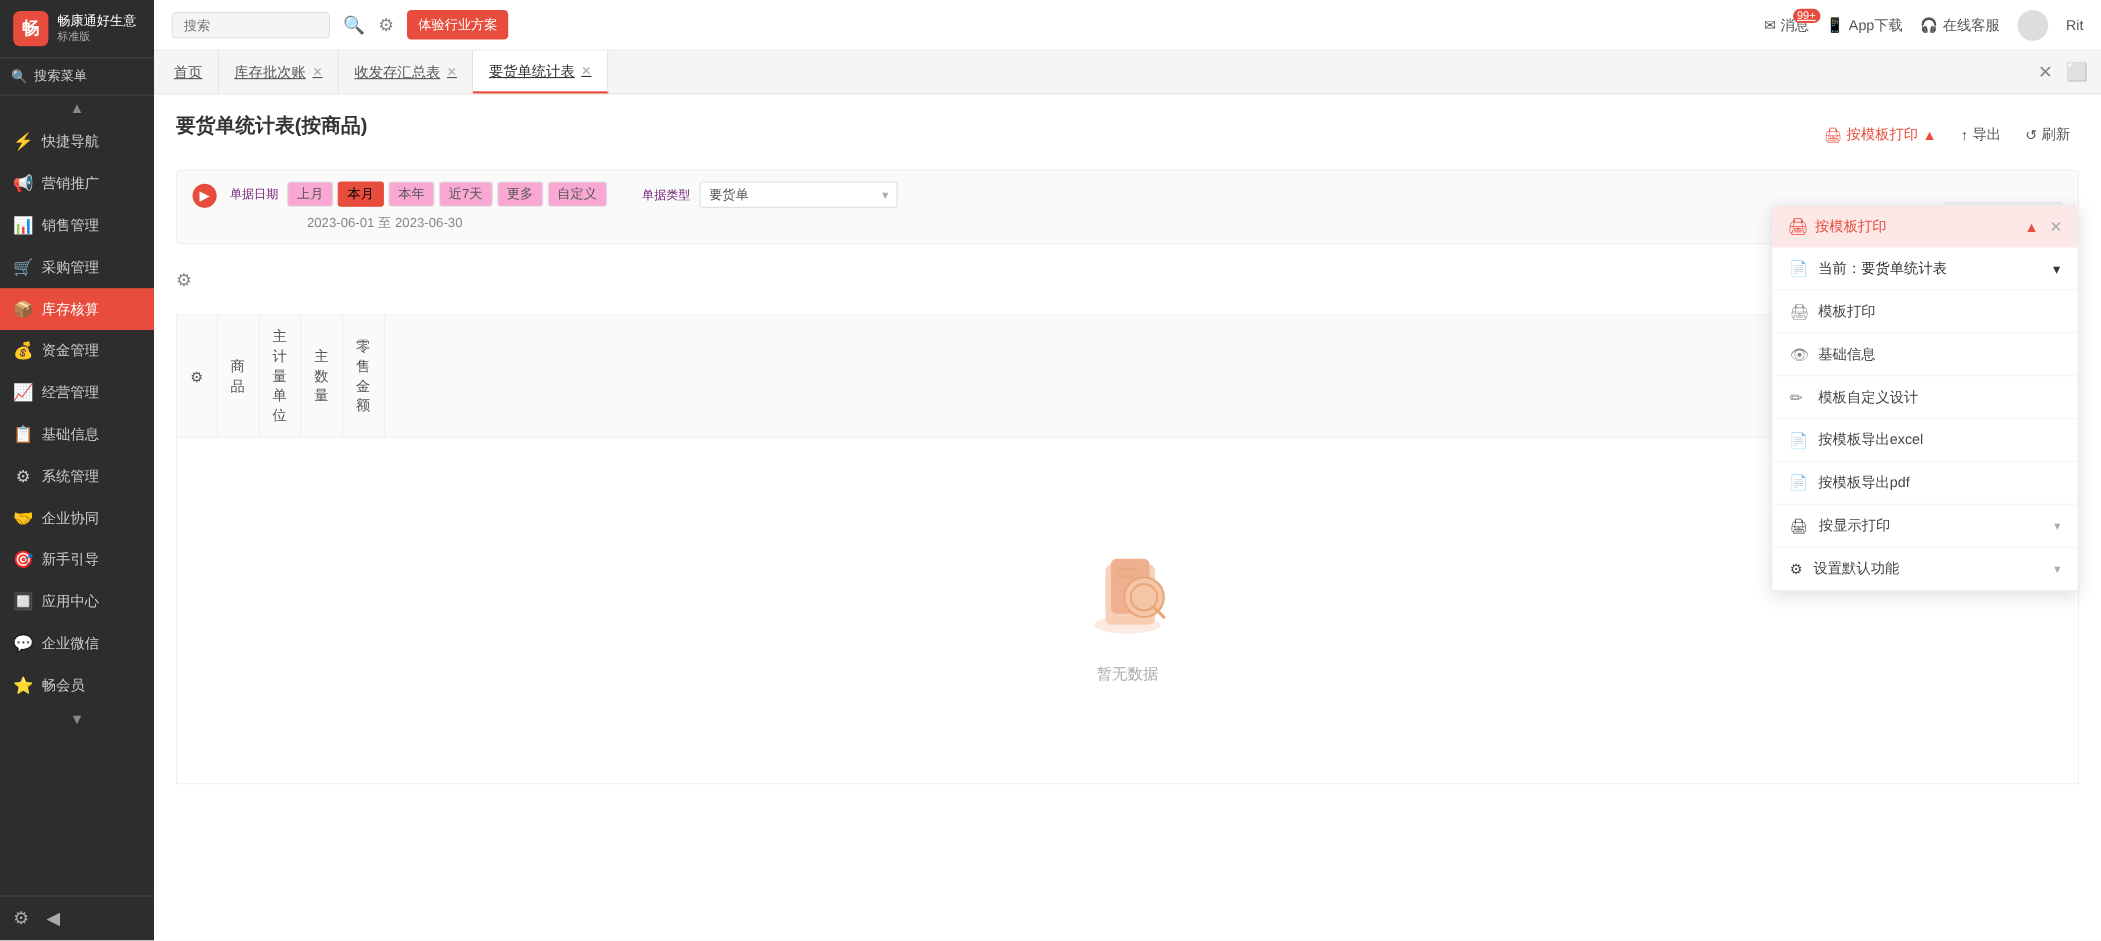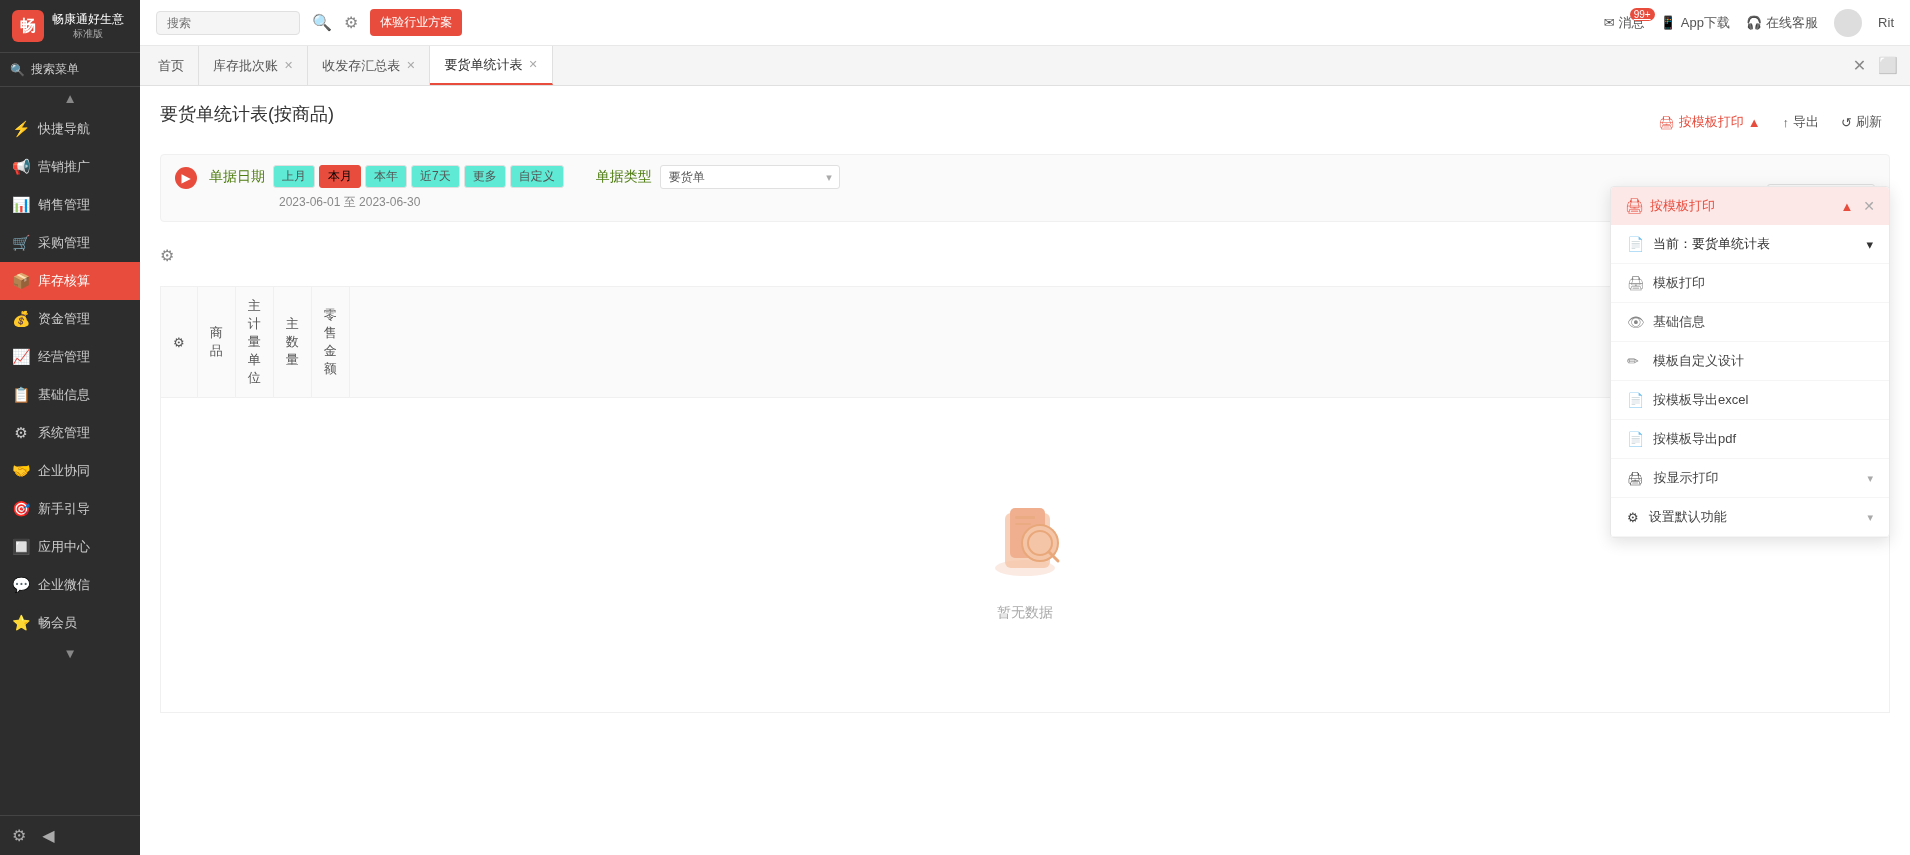--- a/index.html
+++ b/index.html
@@ -26,21 +26,21 @@
       height: 32px;
       background: #e74c3c;
       border-radius: 6px;
       display: flex;
       align-items: center;
       justify-content: center;
       color: white;
       font-size: 16px;
       font-weight: bold;
     }
-    .sidebar-logo-text { color: white; font-size: 12px; line-height: 1.3; text-align: center; }
+    .sidebar-logo-text { color: white; font-size: 12px; line-height: 1.3; }
     .sidebar-logo-text .sub { color: #aaa; font-size: 10px; }
     .sidebar-search {
       padding: 8px 10px;
       display: flex;
       align-items: center;
       gap: 6px;
       color: #ccc;
       font-size: 12px;
       cursor: pointer;
       border-bottom: 1px solid #444;
@@ -132,20 +132,21 @@
       display: flex;
       align-items: center;
       padding: 0 14px;
       font-size: 13px;
       cursor: pointer;
       color: #555;
       border-right: 1px solid #e0e0e0;
       gap: 6px;
       background: #f5f5f5;
       white-space: nowrap;
+      text-decoration: underline;
     }
     .tab.active {
       background: white;
       color: #333;
       border-bottom: 2px solid #e74c3c;
     }
     .tab .tab-close { color: #aaa; font-size: 11px; }
     .tabbar-actions { margin-left: auto; display: flex; align-items: center; padding: 0 8px; gap: 4px; }
     .tabbar-action-btn { background: none; border: none; cursor: pointer; color: #888; font-size: 16px; padding: 2px 4px; }
 
@@ -154,21 +155,21 @@
       flex: 1;
       background: white;
       overflow: auto;
       position: relative;
     }
 
     .page-inner { padding: 16px 20px; }
 
     .page-title {
       font-size: 18px;
-      font-weight: 400;
+      font-weight: 700;
       color: #333;
       margin-bottom: 16px;
     }
 
     
     .filter-bar {
       display: flex;
       align-items: flex-start;
       gap: 12px;
       padding: 10px 0;
@@ -188,26 +189,26 @@
       display: flex;
       align-items: center;
       justify-content: center;
       cursor: pointer;
       font-size: 12px;
       flex-shrink: 0;
       margin-top: 2px;
     }
     .filter-group { display: flex; flex-direction: column; gap: 6px; }
     .filter-row { display: flex; align-items: center; gap: 8px; }
-    .filter-label { color: #4d7c0f; font-size: 14px; white-space: nowrap; }
+    .filter-label { color: #701a75; font-size: 11px; white-space: nowrap; }
     .date-btns { display: flex; gap: 4px; }
     .date-btn {
       padding: 2px 8px;
       border: 1px solid #e0e0e0;
-      background: #5eead4;
+      background: #f9a8d4;
       border-radius: 3px;
       font-size: 12px;
       color: #555;
       cursor: pointer;
     }
     .date-btn.active { background: #e74c3c; color: #000000; border-color: #e74c3c; }
     .date-range { color: #888; font-size: 12px; }
     .filter-select {
       border: 1px solid #e0e0e0;
       border-radius: 3px;

